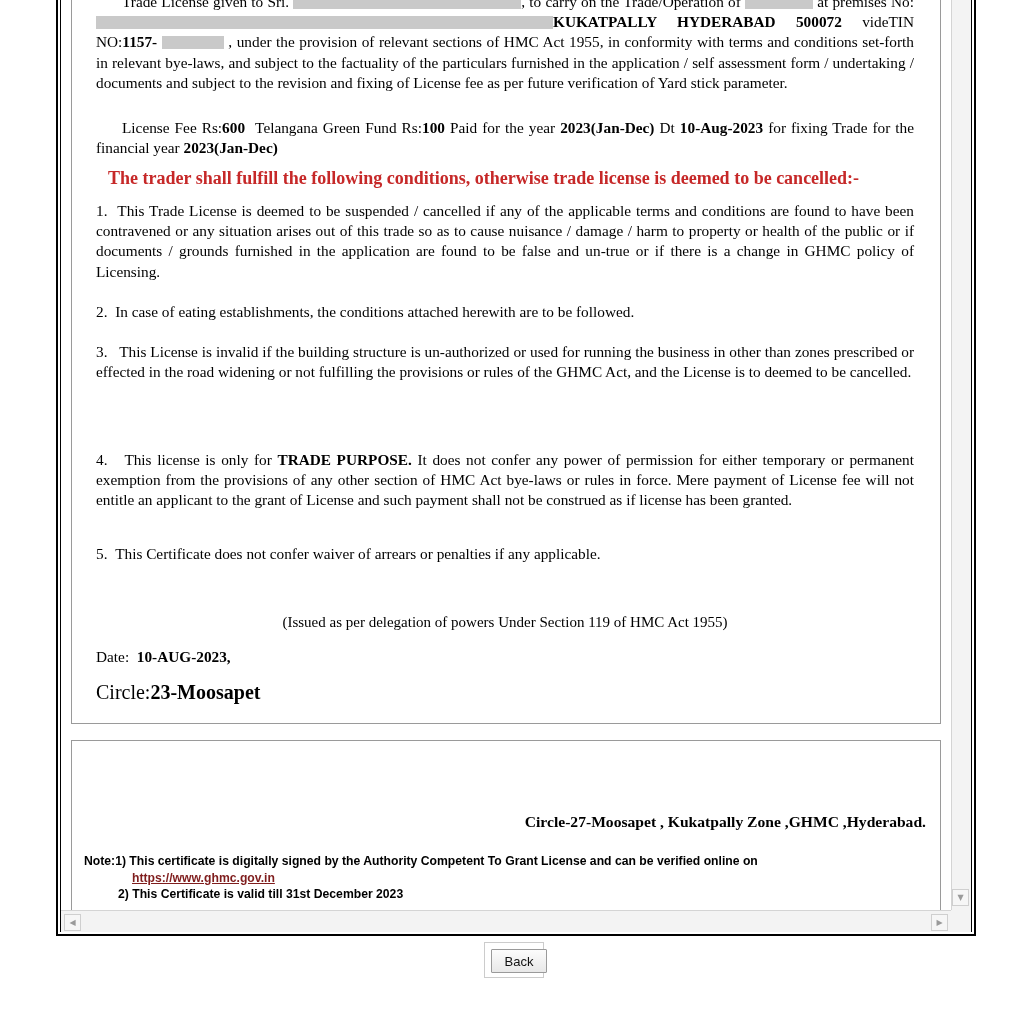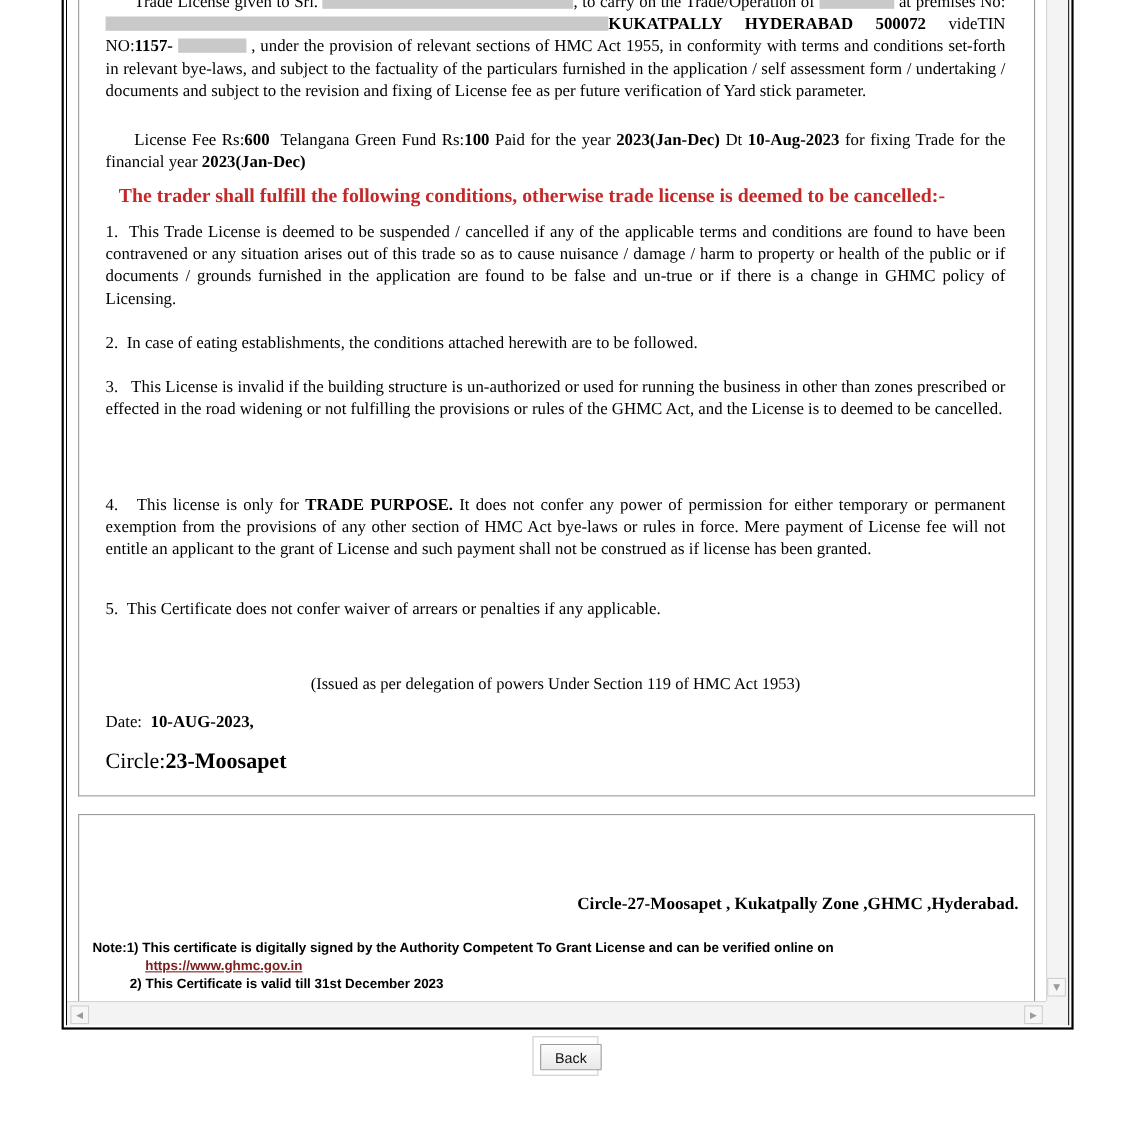--- a/index.html
+++ b/index.html
@@ -318,21 +318,21 @@
           &nbsp;&nbsp;<span>This license is only for</span>
           <span class="b">TRADE PURPOSE.</span>
           <span>It does not confer any power of permission for either temporary or permanent exemption from the provisions of any other section of HMC Act bye-laws or rules in force. Mere payment of License fee will not entitle an applicant to the grant of License and such payment shall not be construed as if license has been granted.</span>
         </div>
 
         <div class="condition" id="cond-5">
           <span class="cond-num">5.</span>
           &nbsp;<span>This Certificate does not confer waiver of arrears or penalties if any applicable.</span>
         </div>
 
-        <div id="delegation">(Issued as per delegation of powers Under Section 119 of HMC Act 1953)</div>
+        <div id="delegation">(Issued as per delegation of powers Under Section 119 of HMC Act 1955)</div>
 
         <div id="date-line">
           <span>Date:</span>
           &nbsp;<span class="b">10-AUG-2023,</span>
         </div>
 
         <div id="circle-line">
           <span>Circle:</span><span class="b">23-Moosapet</span>
         </div>
 

